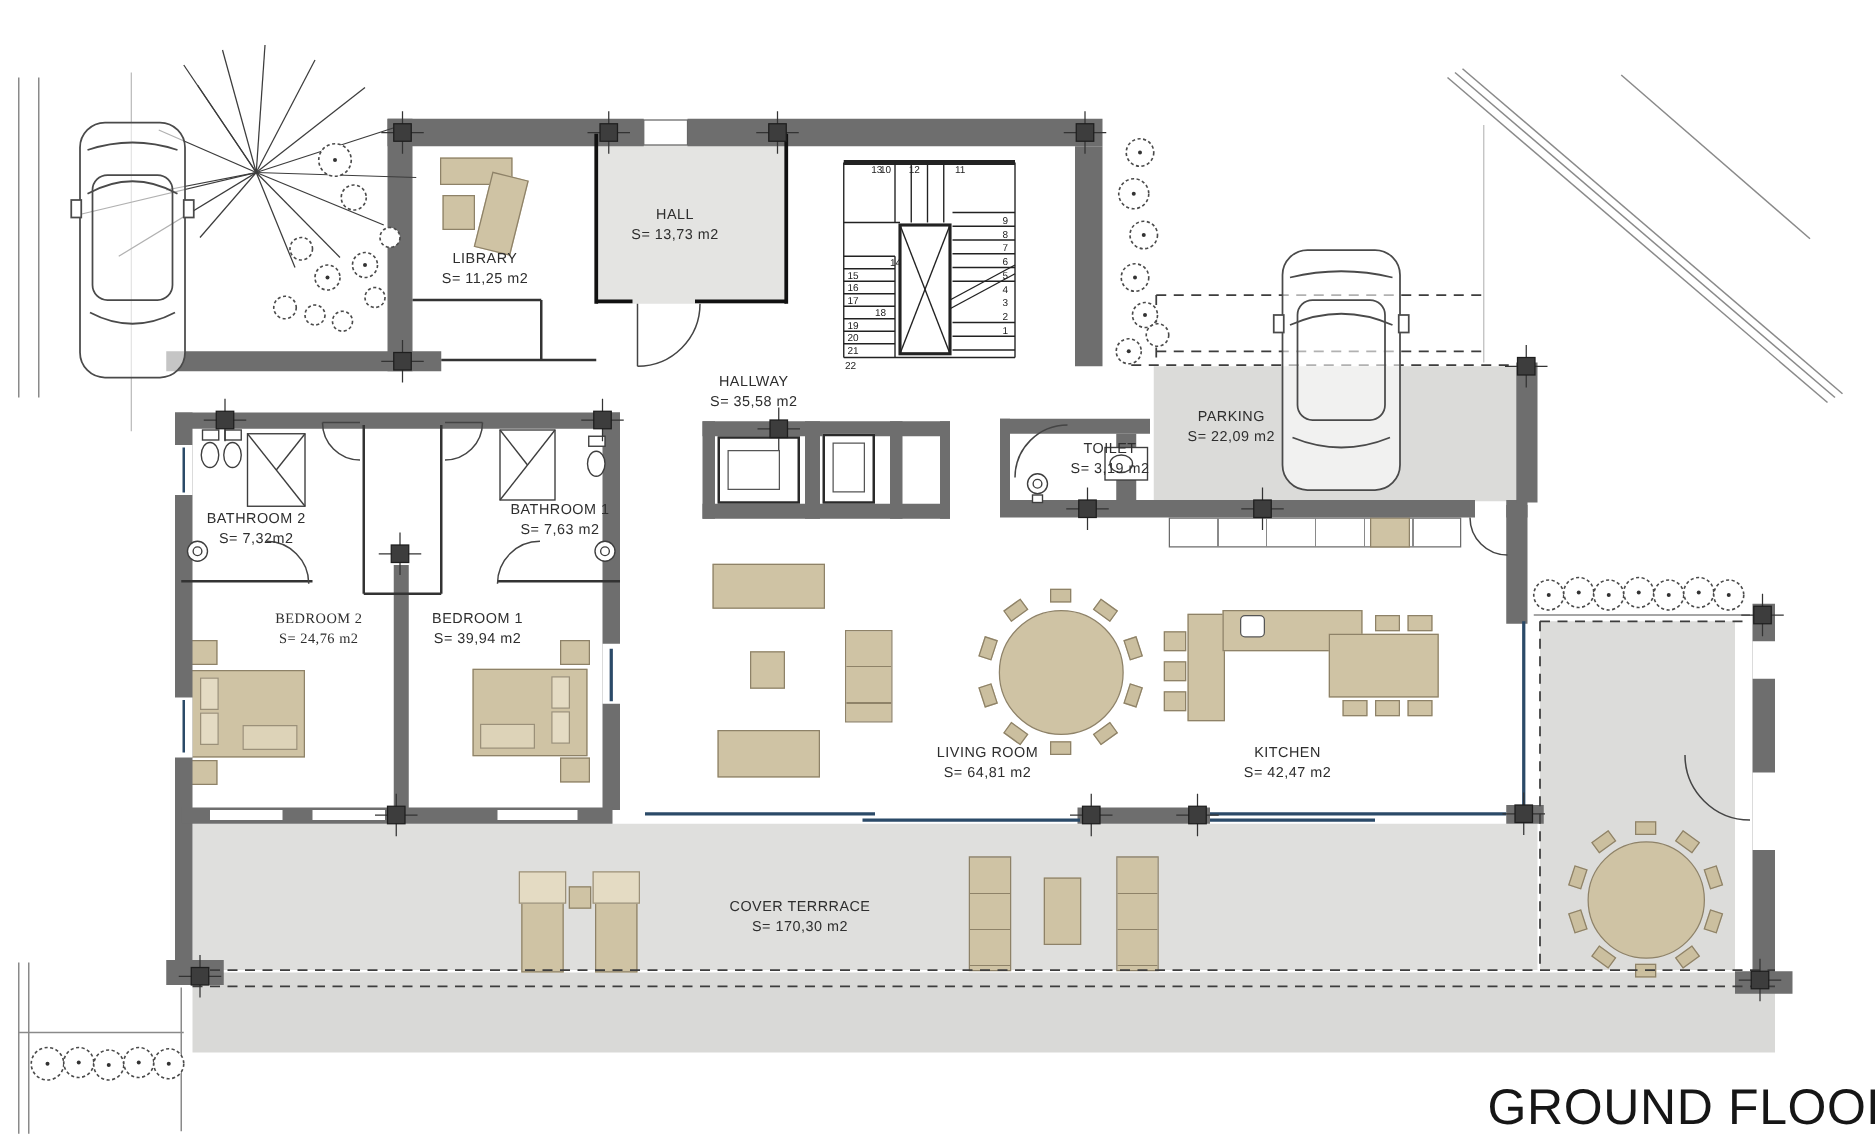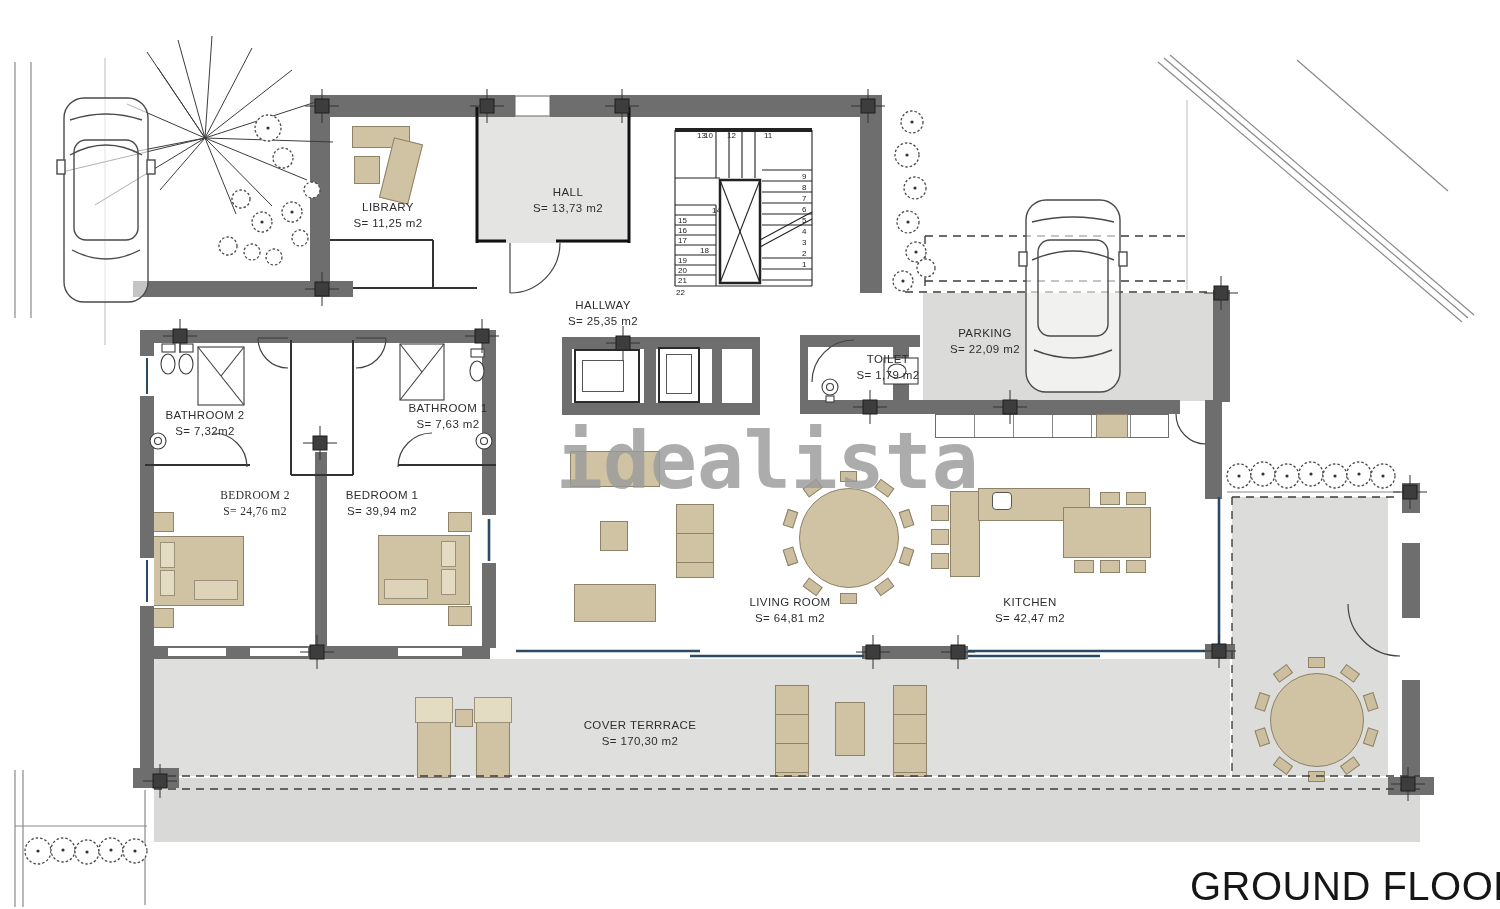--- a/index.html
+++ b/index.html
@@ -417,31 +417,31 @@
       <use href="#cm" transform="translate(160,781)"></use>
         <use href="#cm" transform="translate(1410,492)"></use>
       <use href="#cm" transform="translate(1408,784)"></use>
     </g>
   </svg>
 
   <div class="room-label" style="left:388px;top:216px;">
     <span>LIBRARY</span>
     <span>S= 11,25 m2</span>
   </div>
-  <div class="room-label" style="left:568px;top:181px;margin-top:20px;">
+  <div class="room-label" style="left:540px;top:181px;">
     <span>HALL</span>
     <span>S= 13,73 m2</span>
   </div>
   <div class="room-label" style="left:603px;top:314px;">
     <span>HALLWAY</span>
-    <span>S= 25,35 m2</span>
+    <span>S= 35,58 m2</span>
   </div>
   <div class="room-label" style="left:853px;top:368px;margin-left:35px;">
     <span>TOILET</span>
-    <span>S= 1,79 m2</span>
+    <span>S= 3,19 m2</span>
   </div>
   <div class="room-label" style="left:985px;top:342px;">
     <span>PARKING</span>
     <span>S= 22,09 m2</span>
   </div>
   <div class="room-label" style="left:205px;top:424px;">
     <span>BATHROOM 2</span>
     <span>S= 7,32m2</span>
   </div>
   <div class="room-label" style="left:448px;top:417px;">
@@ -487,15 +487,14 @@
       <span class="stair-num" style="left: 678px; top: 217px;">15</span>
       <span class="stair-num" style="left: 678px; top: 227px;">16</span>
       <span class="stair-num" style="left: 678px; top: 237px;">17</span>
       <span class="stair-num" style="left: 700px; top: 247px;">18</span>
       <span class="stair-num" style="left: 678px; top: 257px;">19</span>
       <span class="stair-num" style="left: 678px; top: 267px;">20</span>
       <span class="stair-num" style="left: 678px; top: 277px;">21</span>
       <span class="stair-num" style="left: 676px; top: 289px;">22</span>
     </div>
 
-  <div class="watermark">idealista</div>
   <div class="plan-title">GROUND FLOOR</div>
 </div>
 
 </body></html>

